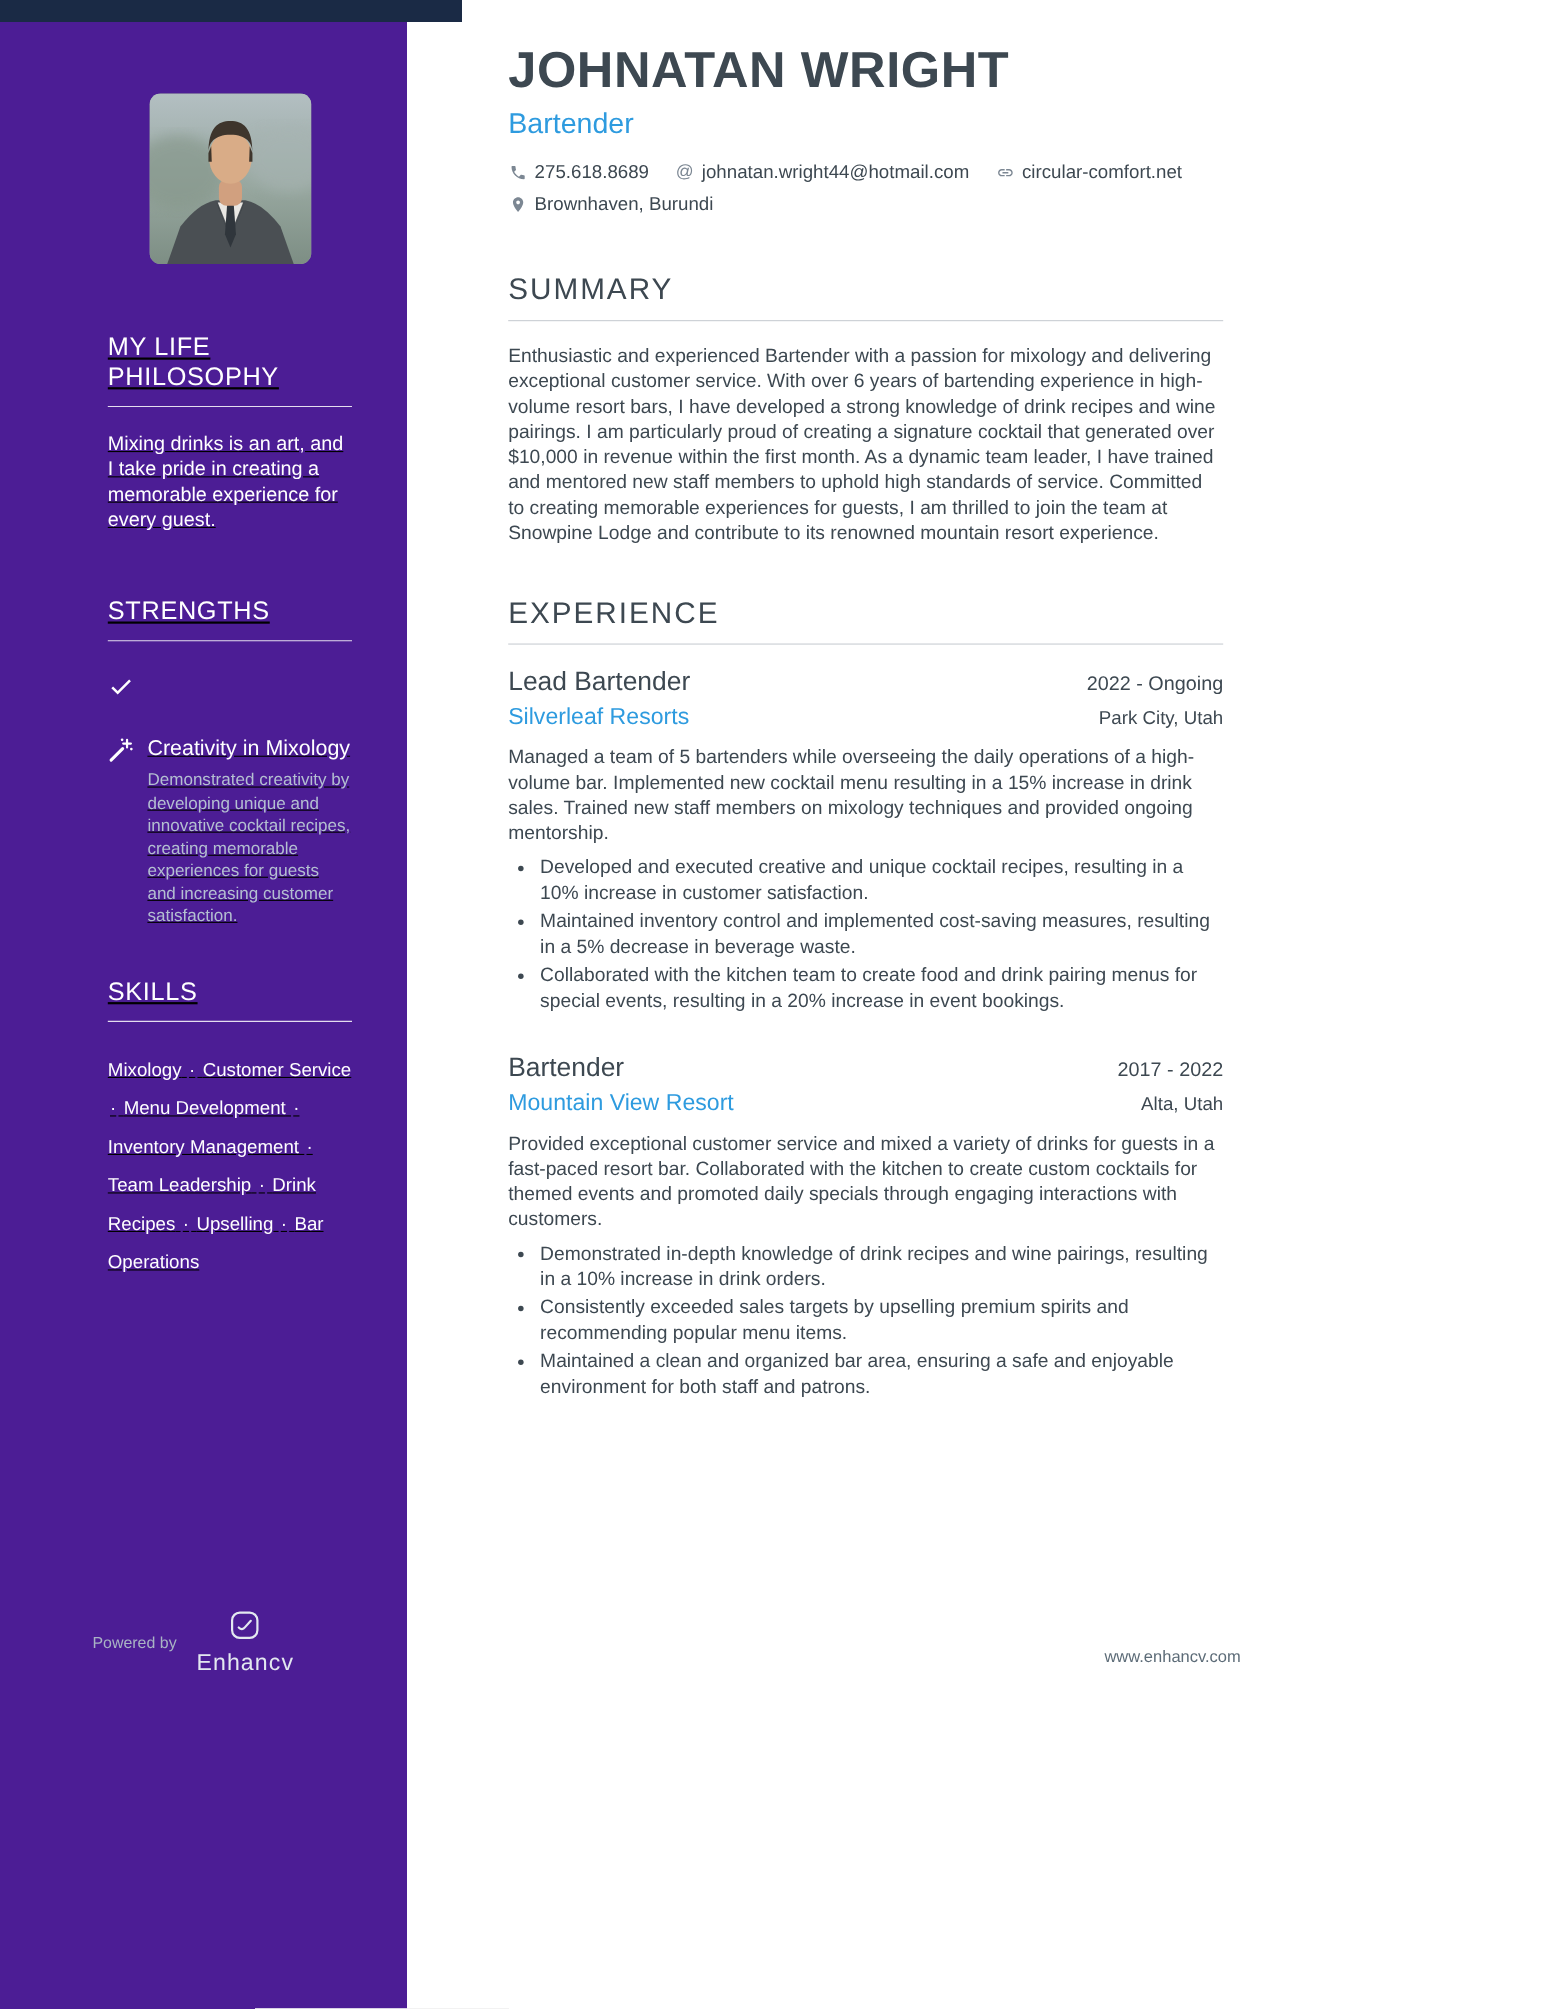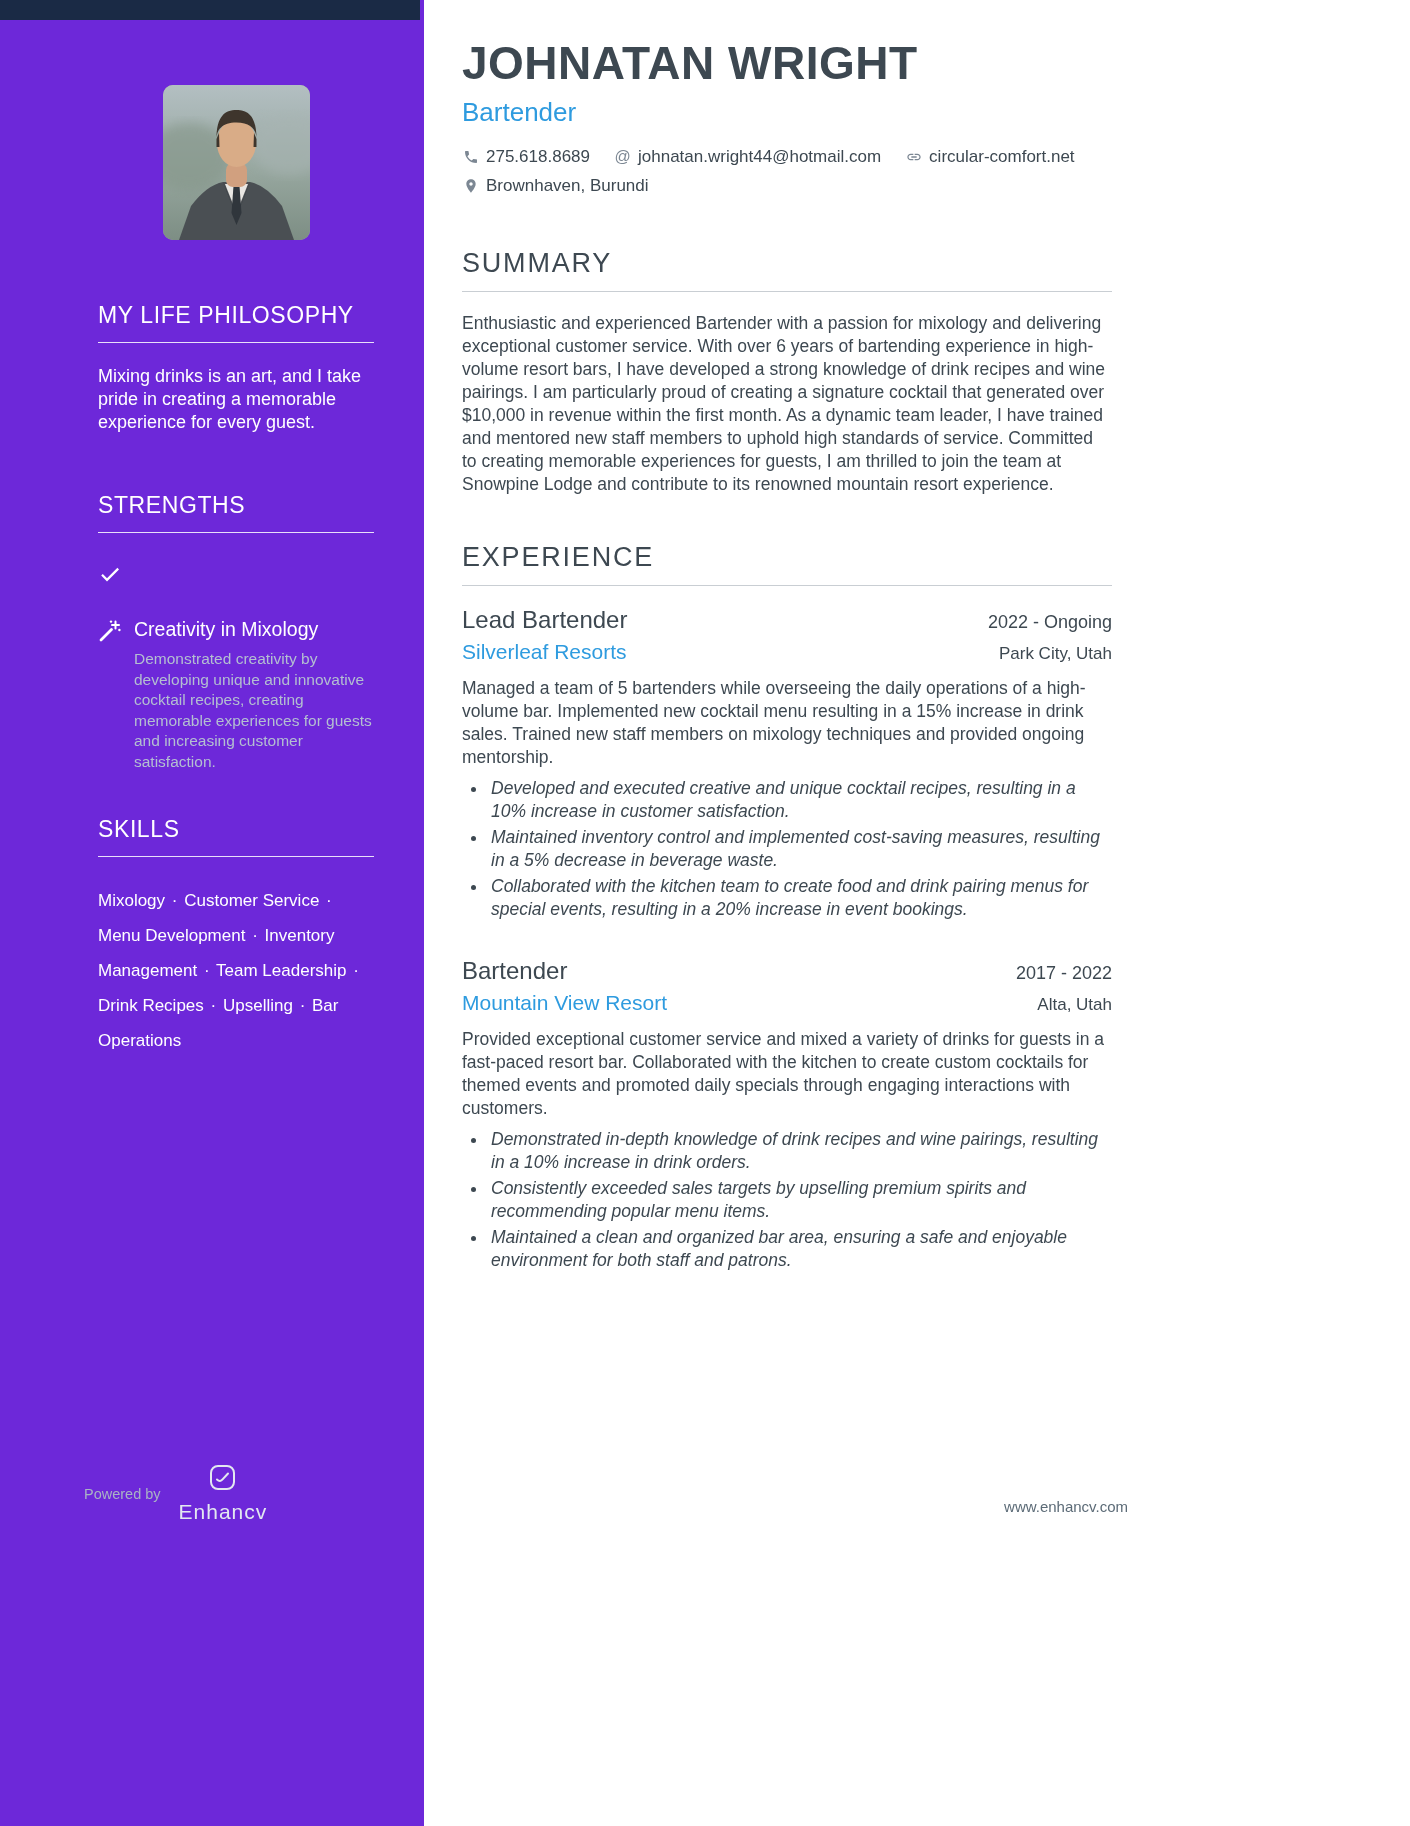--- a/index.html
+++ b/index.html
@@ -1,21 +1,21 @@
 <!DOCTYPE html>
 <html><head>
 <meta charset="utf-8">
 <style>
   * { margin:0; padding:0; box-sizing:border-box; }
   html,body { background:#e9e9e9; }
   body { font-family:"Liberation Sans","DejaVu Sans",sans-serif; }
   .page { position:relative; width:1410px; height:1826px; background:#ffffff; overflow:hidden; }
 
   
-  .sidebar { position:absolute; left:0; top:0; width:424px; height:1826px; background:#6d28d9; padding:85px 50px 0 98px; }
+  .sidebar { position:absolute; left:0; top:0; width:370px; height:1826px; background:#4c1d95; padding:85px 50px 0 98px;text-decoration:underline; }
   .topstrip { position:absolute; left:0; top:0; width:420px; height:20px; background:#1A2A45; }
   .photo { width:147px; height:155px; border-radius:10px; overflow:hidden; margin:0 auto 62px auto; background:#9aa89e; }
   .photo svg { display:block; width:100%; height:100%; }
 
   .side-heading { font-size:23px; font-weight:400; letter-spacing:0.6px; color:#ffffff; }
   .side-rule { border-bottom:1px solid rgba(255,255,255,0.85); margin-top:13px; }
 
   .philosophy p { margin-top:22px; font-size:18px; line-height:23px; color:#ffffff; margin-bottom:58px; }
 
   .strengths { margin-bottom:44px; }
@@ -51,21 +51,21 @@
 
   .experience-section { margin-top:46px; }
   .job { margin-bottom:36px; }
   .job-head { display:flex; justify-content:space-between; align-items:baseline; }
   .job-role { font-size:24px; font-weight:400; color:#3D4851; }
   .job-dates { font-size:18px; color:#3D4851;margin-left:31px; }
   .job-sub { display:flex; justify-content:space-between; align-items:baseline; margin-top:6px; }
   .job-company { font-size:21px; color:#2E9BDF; }
   .job-location { font-size:17px; color:#3D4851; }
   .job-desc { margin-top:13px; }
-  .job-bullets { margin-top:8px; padding-left:26px;font-style:italic; }
+  .job-bullets { margin-top:8px; padding-left:26px; }
   .job-bullets li { font-size:17.5px; line-height:23px; color:#3D4851; padding-left:3px; margin-bottom:3px; }
 
   .site-url { position:absolute; top:1498px; right:282px; font-size:15px; color:#5C6B77; }
 </style>
 </head>
 <body>
 
 <div class="page">
 
   <aside class="sidebar">

